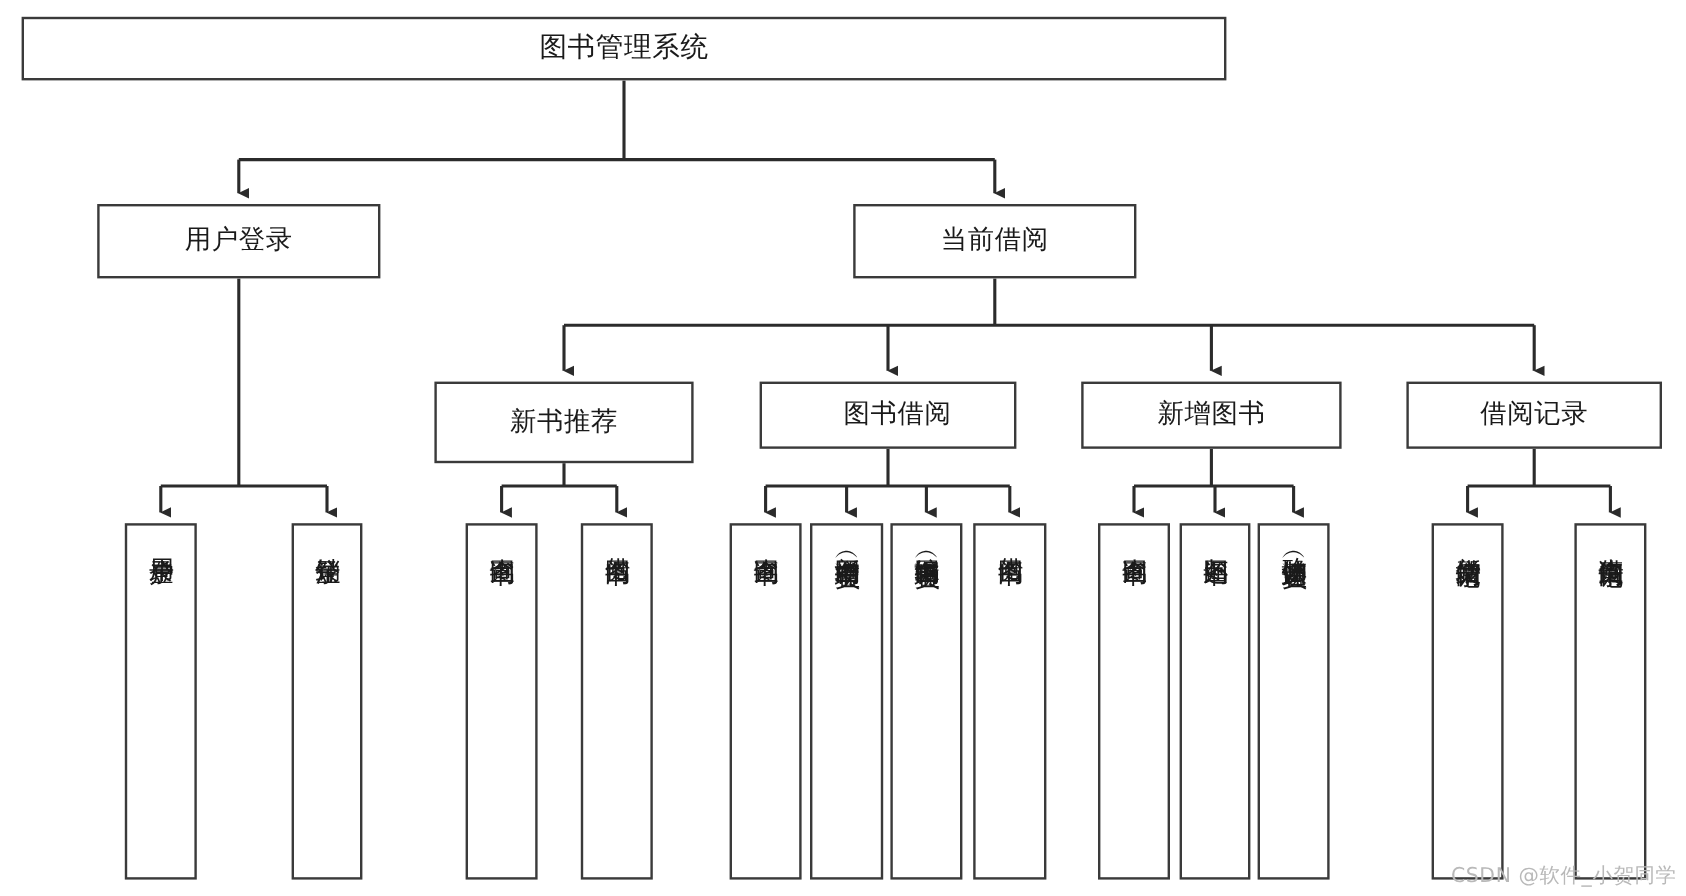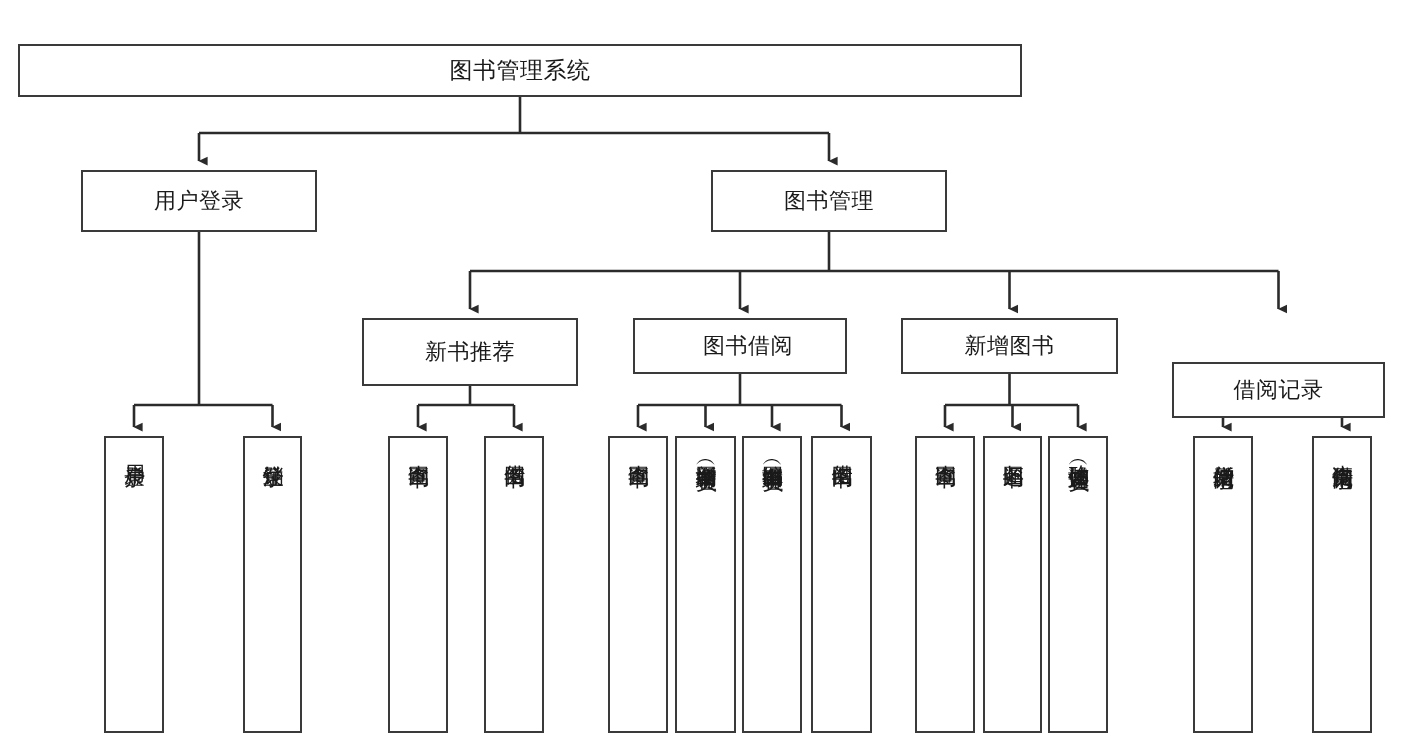--- a/index.html
+++ b/index.html
@@ -108,39 +108,39 @@
         <path d="M1012.5,405 L1012.5,427" marker-end="url(#arrowhead)"></path>
         <path d="M1078,405 L1078,427" marker-end="url(#arrowhead)"></path>
         <path d="M1278.5,374 L1278.5,405"></path>
         <path d="M1223,405 L1342,405"></path>
         <path d="M1223,405 L1223,427" marker-end="url(#arrowhead)"></path>
         <path d="M1342,405 L1342,427" marker-end="url(#arrowhead)"></path>
       </g>
   </svg>
 
   <div id="node-layer">
-      <div class="node horiz root" style="left: 18px; top: 14px; width: 1004px; height: 53px; margin-top: 30px;">
+      <div class="node horiz root" style="left: 18px; top: 14px; width: 1004px; height: 53px;">
         <span class="label">图书管理系统</span>
       </div>
       <div class="node horiz" style="left: 81px; top: 170px; width: 236px; height: 62px;">
         <span class="label">用户登录</span>
       </div>
       <div class="node horiz" style="left: 711px; top: 170px; width: 236px; height: 62px;">
-        <span class="label">图书管理</span>
+        <span class="label">当前借阅</span>
       </div>
       <div class="node horiz" style="left: 362px; top: 318px; width: 216px; height: 68px;">
         <span class="label">新书推荐</span>
       </div>
       <div class="node horiz" style="left: 633px; top: 318px; width: 214px; height: 56px; padding-left: 16px;">
         <span class="label">图书借阅</span>
       </div>
       <div class="node horiz" style="left: 901px; top: 318px; width: 217px; height: 56px;">
         <span class="label">新增图书</span>
       </div>
-      <div class="node horiz" style="left: 1172px; top: 318px; width: 213px; height: 56px; margin-top: 44px;">
+      <div class="node horiz" style="left: 1172px; top: 318px; width: 213px; height: 56px;">
         <span class="label">借阅记录</span>
       </div>
       <div class="node vert" style="left: 104px; top: 436px; width: 60px; height: 297px;">
         <span class="label">用户登录</span>
       </div>
       <div class="node vert" style="left: 243px; top: 436px; width: 59px; height: 297px;">
         <span class="label">注销登录</span>
       </div>
       <div class="node vert" style="left: 388px; top: 436px; width: 60px; height: 297px;">
         <span class="label">查询图书</span>
@@ -170,13 +170,14 @@
         <span class="label">确认归还（管理员）</span>
       </div>
       <div class="node vert" style="left: 1193px; top: 436px; width: 60px; height: 297px;">
         <span class="label">新增借阅记录</span>
       </div>
       <div class="node vert" style="left: 1312px; top: 436px; width: 60px; height: 297px;">
         <span class="label">查询借阅记录</span>
       </div>
     </div>
 
+  <div class="watermark">CSDN @软件_小贺同学</div>
 </div>
 
 </body></html>

